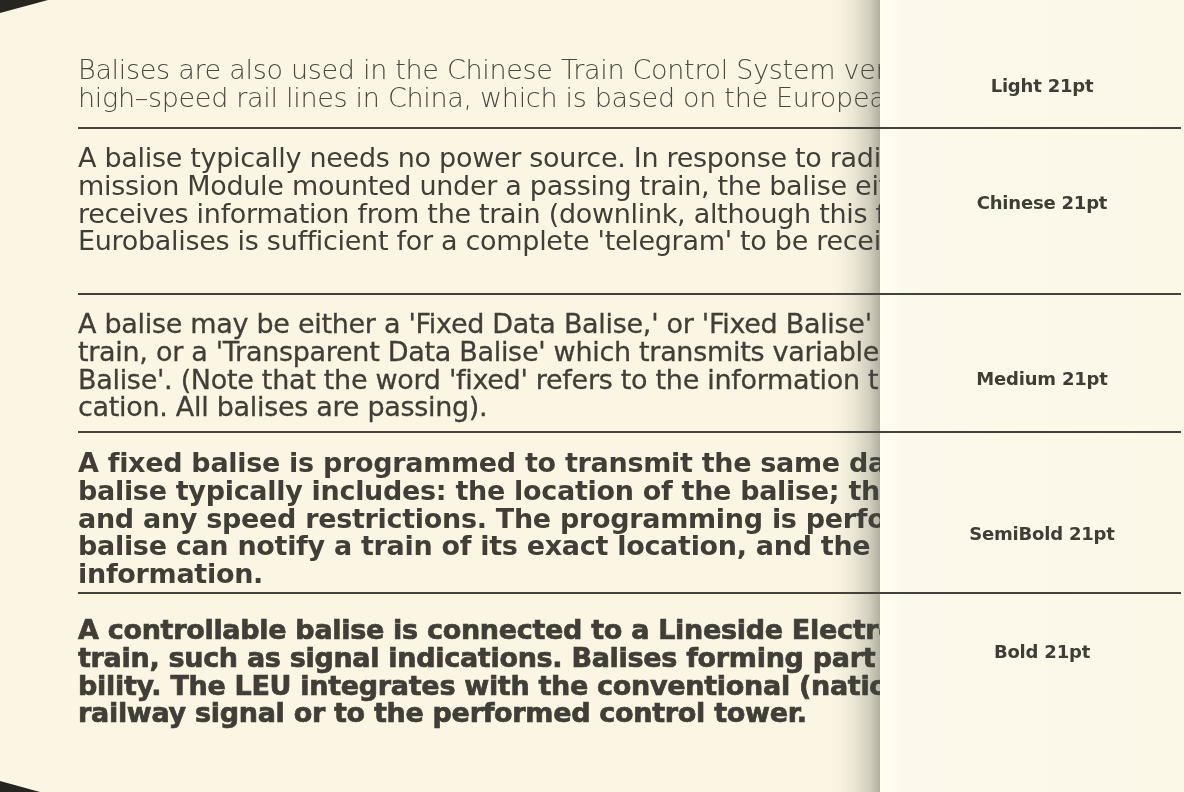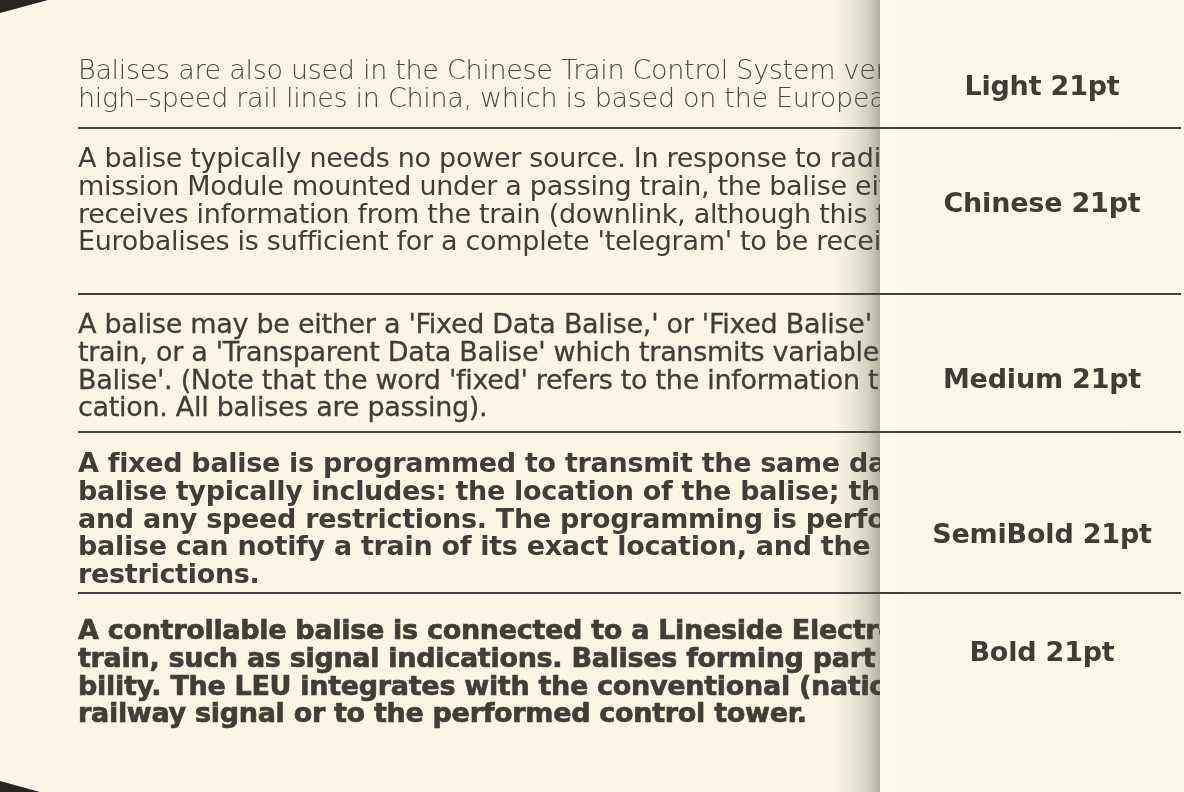--- a/index.html
+++ b/index.html
@@ -34,21 +34,21 @@
       rgba(74,72,64,0) 0%, rgba(74,72,64,0.08) 40%,
       rgba(74,72,64,0.22) 75%, rgba(74,72,64,0.40) 100%);
   }
   
   .label-panel {
     position:absolute; top:0; left:880px; width:304px; height:792px; z-index:10;
     background:linear-gradient(to right, #fffdf3 0px, #fcf9ec 24px, #fbf8e8 100%);
   }
   .weight-label {
     position:absolute; left:20px; width:284px; text-align:center;
-    font-size:27px; line-height:32px; font-weight:600;
+    font-size:18px; line-height:32px; font-weight:600;
     letter-spacing:-0.2px; color:#3f3d35;
   }
   .wl-0 { top:70px; }
   .wl-1 { top:187px; }
   .wl-2 { top:337px;margin-top:26px; }
   .wl-3 { top:494px;margin-top:24px; }
   .wl-4 { top:636px; }
 
   
   .divider {
@@ -94,21 +94,21 @@
       <div class="line">train, or a 'Transparent Data Balise' which transmits variable data, a</div>
       <div class="line">Balise'. (Note that the word 'fixed' refers to the information transmi</div>
       <div class="line">cation. All balises are passing).</div>
     </div>
 
     <div class="section sec-3 w-semibold">
       <div class="line">A fixed balise is programmed to transmit the same data to every tra</div>
       <div class="line">balise typically includes: the location of the balise; the geometry of</div>
       <div class="line">and any speed restrictions. The programming is performed using a w</div>
       <div class="line">balise can notify a train of its exact location, and the distance to th</div>
-      <div class="line">restrictions.</div>
+      <div class="line">information.</div>
     </div>
 
     <div class="section sec-4 w-bold">
       <div class="line">A controllable balise is connected to a Lineside Electronics Unit (LE</div>
       <div class="line">train, such as signal indications. Balises forming part of an ETCS Le</div>
       <div class="line">bility. The LEU integrates with the conventional (national) signal sy</div>
       <div class="line">railway signal or to the performed control tower.</div>
     </div>
 
   </div>

